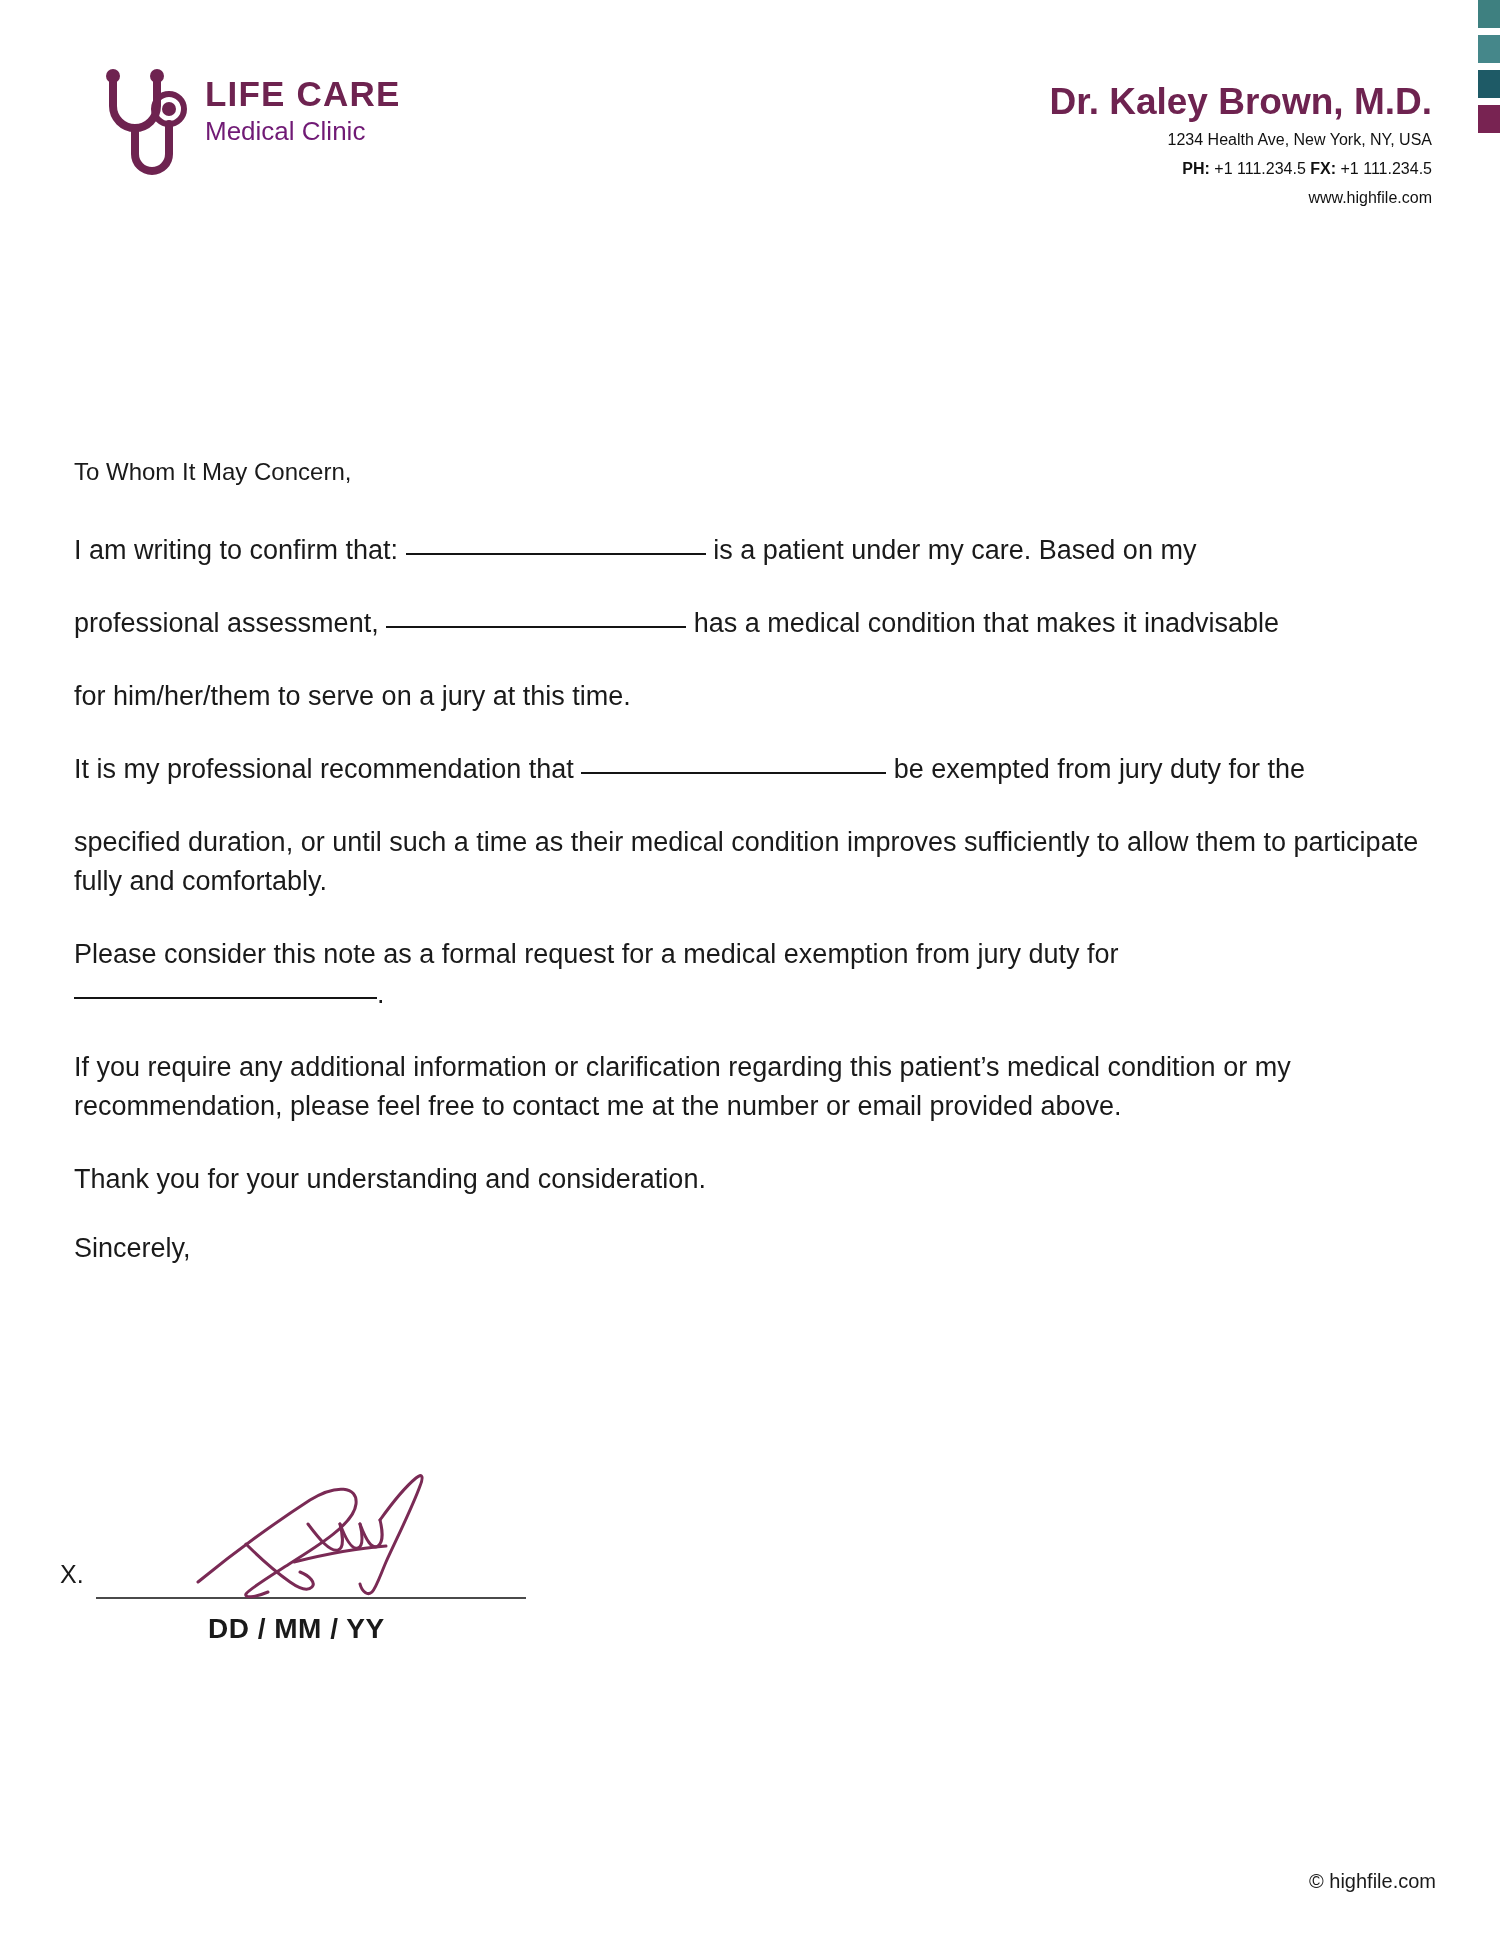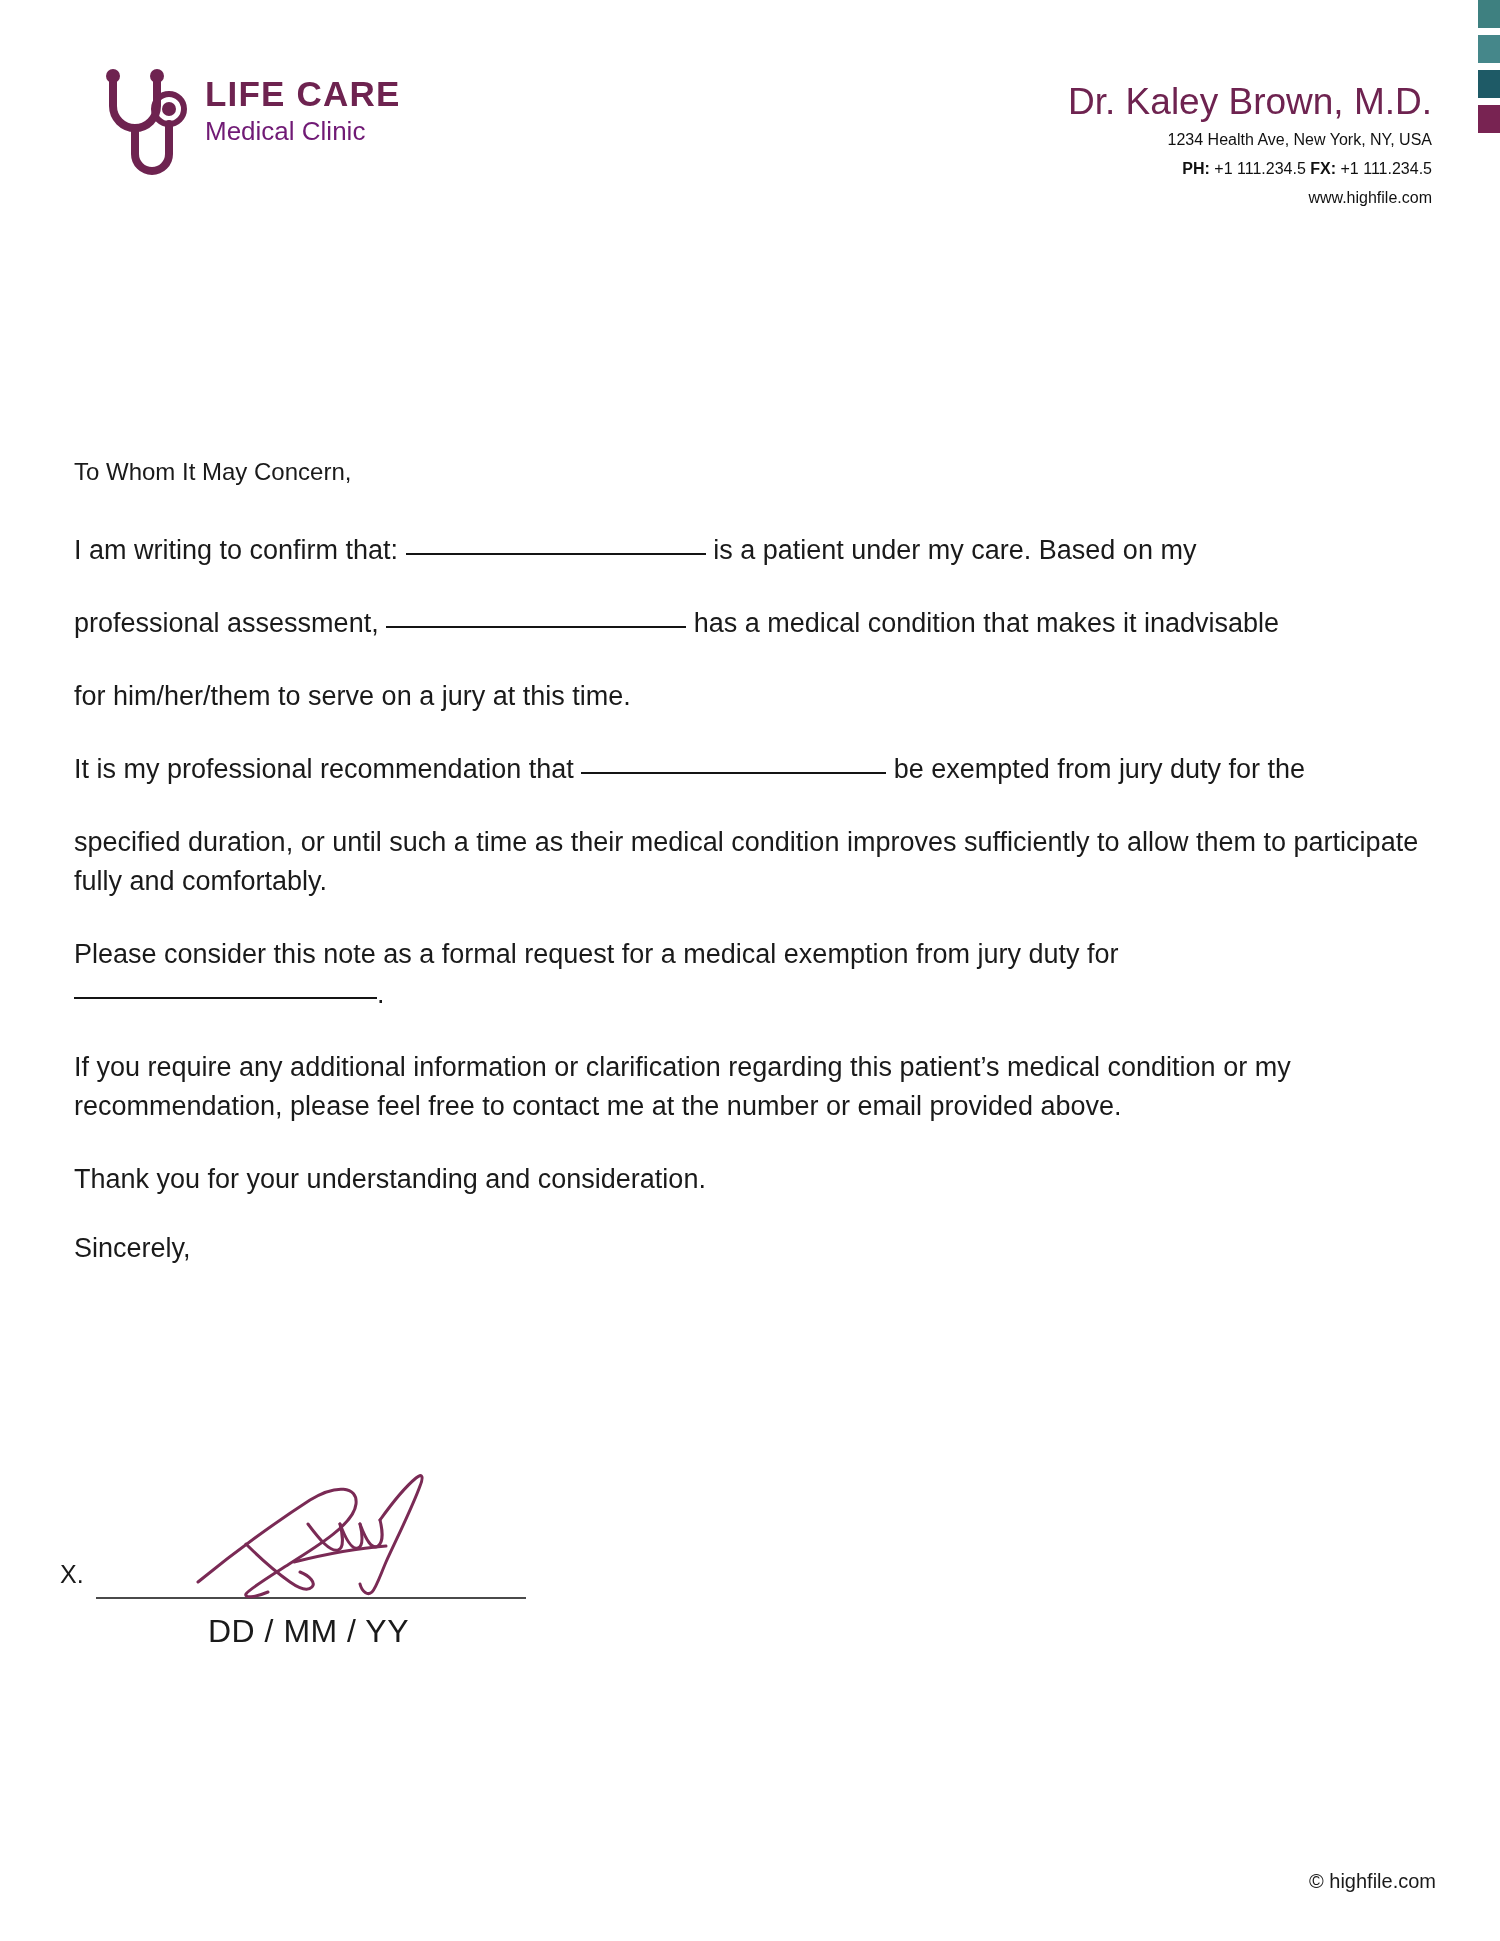--- a/index.html
+++ b/index.html
@@ -79,21 +79,21 @@
   }
 
   .clinic-contact {
     position: absolute;
     right: 68px;
     top: 80px;
     text-align: right;
   }
   .doctor-name {
     font-size: 37px;
-    font-weight: normal;
+    font-weight: bold;
     line-height: 1.2;
     white-space: nowrap;
   }
   .contact-line {
     font-size: 16px;
     color: #111111;
     line-height: 1.55;
     white-space: nowrap;
     margin-top: 4px;
   }
@@ -159,22 +159,22 @@
     left: 130px;
     top: 0px;
     width: 260px;
     height: 135px;
     pointer-events: none;
   }
   .sign-date {
     position: absolute;
     left: 148px;
     top: 143px;
-    font-size: 32px;
-    font-weight: normal;
+    font-size: 28px;
+    font-weight: bold;
     letter-spacing: 0.5px;
   }
 
   
   .footer {
     position: absolute;
     right: 64px;
     bottom: 48px;
     font-size: 20px;
     color: #1a1a1a;

